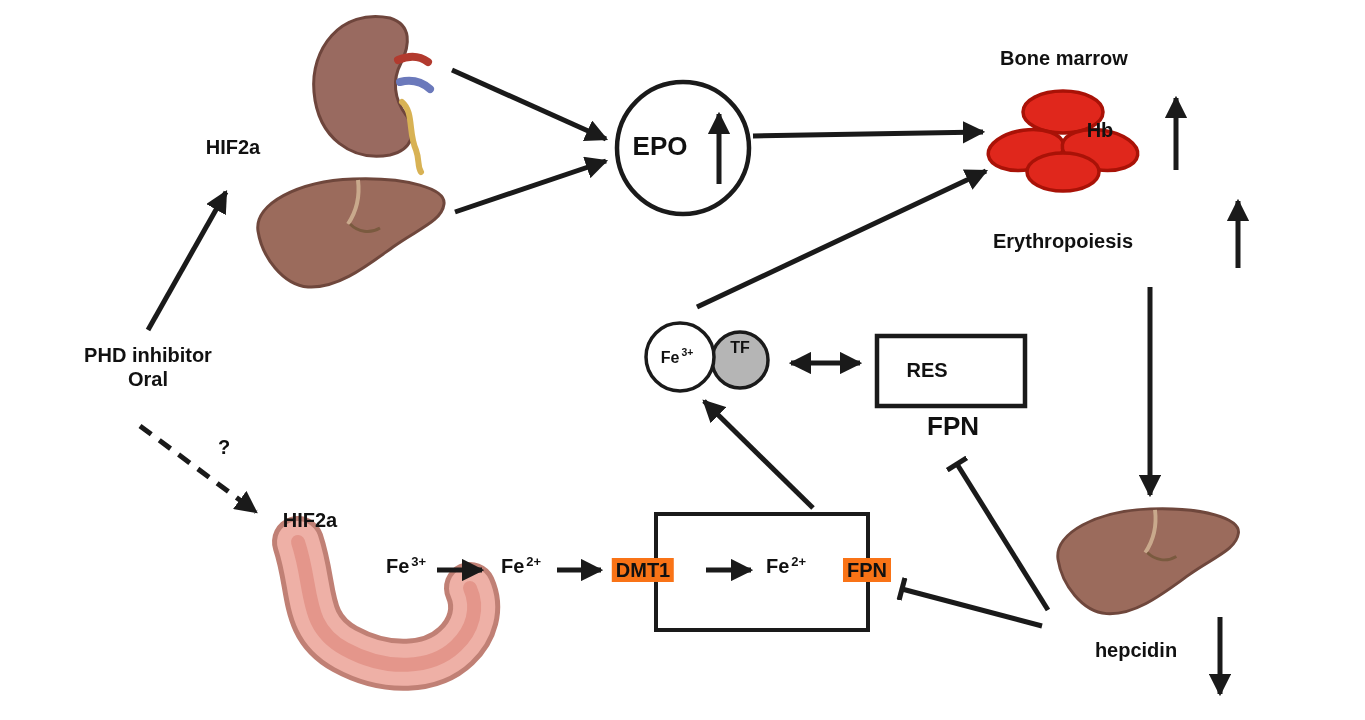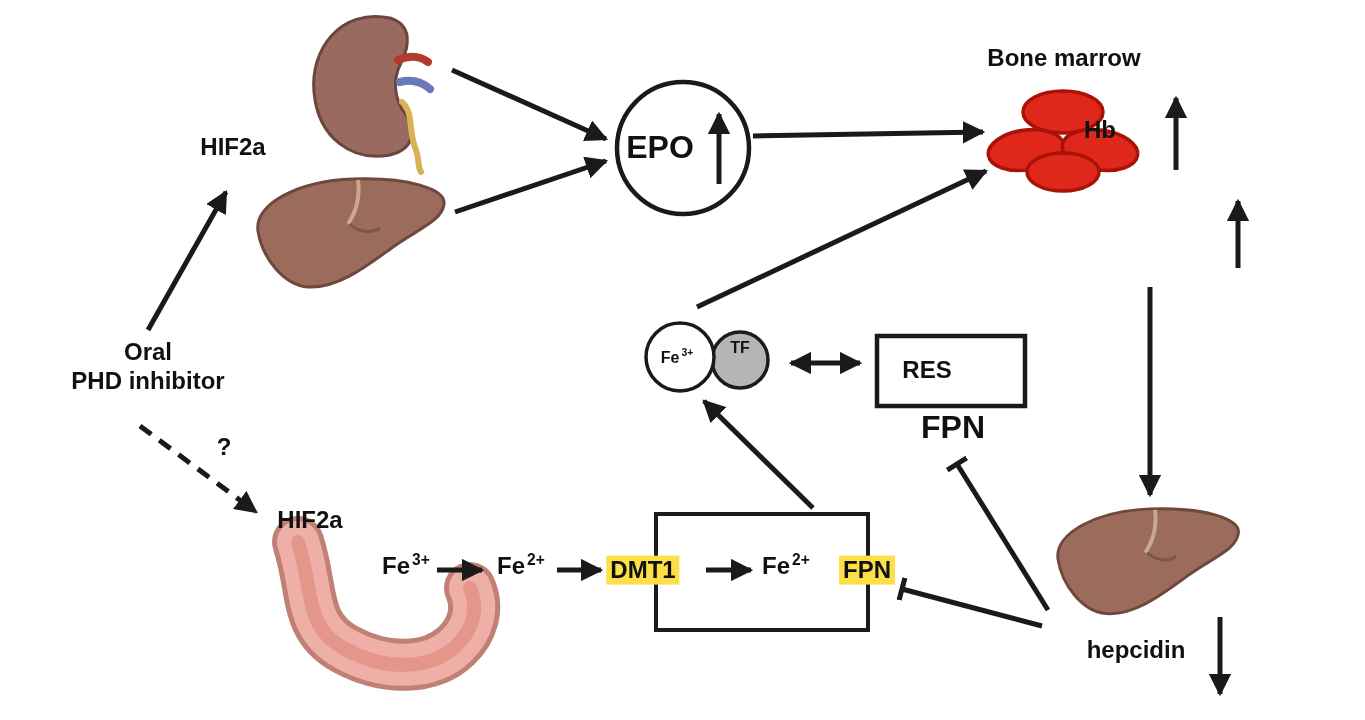--- a/index.html
+++ b/index.html
@@ -8,30 +8,30 @@
     width:1365px;height:720px;
     background:#ffffff;
     font-family:"Liberation Sans","DejaVu Sans",sans-serif;
     overflow:hidden;
   }
   #diagram-svg{position:absolute;left:0;top:0;}
   .lbl{
     position:absolute;
     transform:translate(-50%,-50%);
     font-weight:bold;
-    font-size:24px;
+    font-size:20px;
     color:#111;
     white-space:nowrap;
     line-height:1.2;
     text-align:center;
   }
   .lbl sup{font-size:0.65em;margin-left:2px;}
   .sm{font-size:16px;}
-  .lg{font-size:32px;}
-  .bg-white{background:#fde047;padding:0 4px;}
+  .lg{font-size:26px;}
+  .bg-white{background:#f97316;padding:0 4px;}
 </style>
 </head>
 <body>
 
 <div id="stage">
 
   <svg id="diagram-svg" width="1365" height="720" viewBox="0 0 1365 720" xmlns="http://www.w3.org/2000/svg">
     <defs>
       <marker id="arrow" viewBox="0 0 10 10" refX="9" refY="5" markerWidth="4.5" markerHeight="4.5" orient="auto-start-reverse">
         <path d="M0,0 L10,5 L0,10 Z" fill="#1a1a1a"></path>
@@ -100,34 +100,35 @@
     <line x1="557" y1="570" x2="601" y2="570" stroke="#1a1a1a" stroke-width="5" marker-end="url(#arrow)"></line>
     <line x1="706" y1="570" x2="751" y2="570" stroke="#1a1a1a" stroke-width="5" marker-end="url(#arrow)"></line>
 
     <line x1="1048" y1="610" x2="957" y2="464" stroke="#1a1a1a" stroke-width="5" marker-end="url(#tbar)"></line>
     <line x1="1042" y1="626" x2="902" y2="589" stroke="#1a1a1a" stroke-width="5" marker-end="url(#tbar)"></line>
   </svg>
 
   <div class="lbl" style="left:233px;top:147px;">HIF2a</div>
 
   <div class="lbl" style="left:148px;top:367px;">
+    <div>PHD inhibitor</div>
     <div>Oral</div>
-    <div>PHD inhibitor</div>
   </div>
 
   <div class="lbl" style="left:224px;top:447px;">?</div>
 
   <div class="lbl" style="left:310px;top:520px;">HIF2a</div>
 
   <div class="lbl lg" style="left:660px;top:147px;">EPO</div>
 
   <div class="lbl" style="left:1064px;top:58px;">Bone marrow</div>
 
   <div class="lbl" style="left:1100px;top:130px;">Hb</div>
 
+  <div class="lbl" style="left:1063px;top:241px;">Erythropoiesis</div>
 
   <div class="lbl" style="left:406px;top:566px;">
     <span>Fe</span><sup>3+</sup>
   </div>
 
   <div class="lbl" style="left:521px;top:566px;">
     <span>Fe</span><sup>2+</sup>
   </div>
 
   <div class="lbl bg-white" style="left:643px;top:570px;">DMT1</div>

